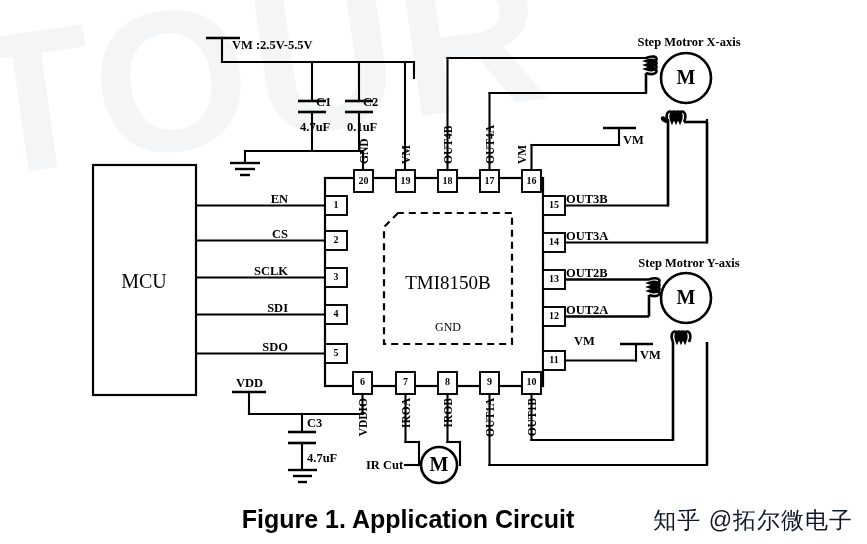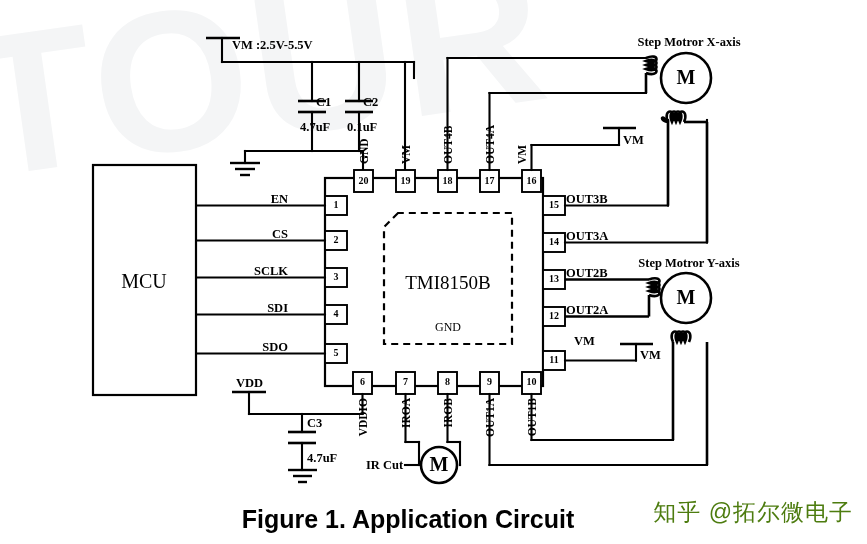--- a/index.html
+++ b/index.html
@@ -54,24 +54,24 @@
     font-weight: 700;
     color: #f4f5f6;
     letter-spacing: 4px;
     user-select: none;
     white-space: nowrap;
     transform: rotate(-8deg);
   }
   .wm-zhihu {
     position: absolute;
     right: 14px;
-    bottom: 16px;
+    bottom: 8px;
     font-family: "Liberation Sans", sans-serif;
     font-size: 23px;
-    color: #4d7c0f;
+    color: #0f172a;
     letter-spacing: 1px;
     user-select: none;
     white-space: nowrap;
   }
 </style>
 </head>
 <body>
 
 <div id="page">
 

